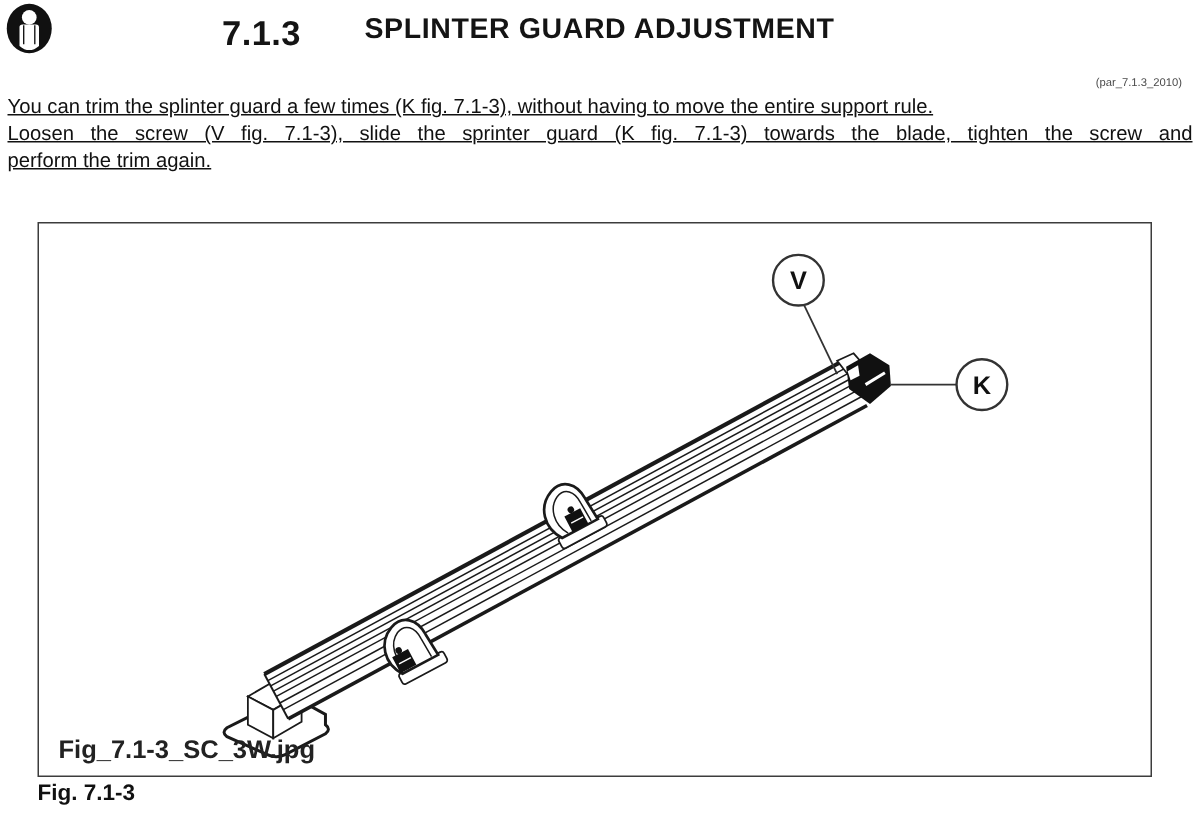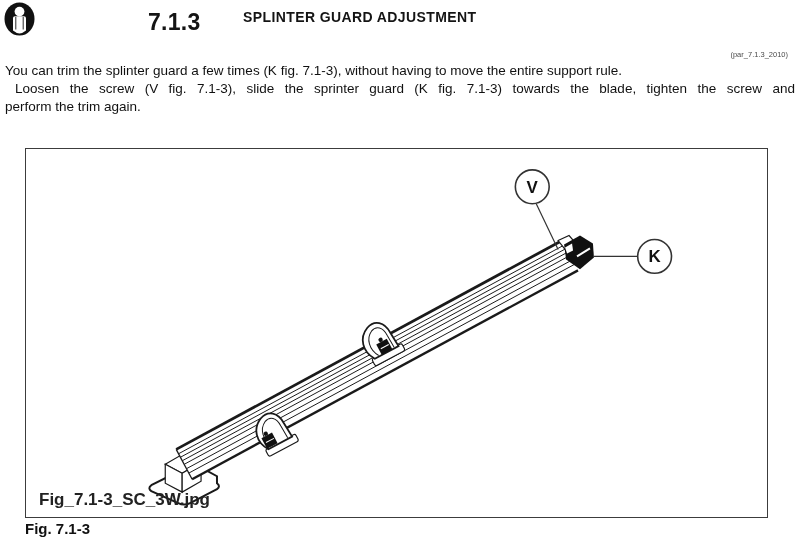--- a/index.html
+++ b/index.html
@@ -2,25 +2,25 @@
 <html><head>
 <meta charset="utf-8">
 <style>
   html,body{margin:0;padding:0;}
   body{
     width:800px;height:549px;background:#ffffff;position:relative;overflow:hidden;
     font-family:"Liberation Sans","DejaVu Sans",sans-serif;color:#141414;
   }
   .manual-icon{position:absolute;left:4px;top:2px;width:31px;height:35px;}
   .heading-number{position:absolute;left:148px;top:9px;font-size:23px;font-weight:bold;letter-spacing:0.3px;}
-  .heading-title{position:absolute;left:243px;top:9px;font-size:14px;font-weight:bold;letter-spacing:0.4px;}
+  .heading-title{position:absolute;left:243px;top:9px;font-size:19px;font-weight:bold;letter-spacing:0.4px;}
   .par-ref{position:absolute;right:12px;top:50px;font-size:7.5px;color:#4a4a4a;}
-  .body-text{position:absolute;left:5px;top:62px;width:790px;font-size:13.5px;line-height:18px;color:#111;}
+  .body-text{position:absolute;left:5px;top:62px;width:790px;font-size:13.5px;line-height:18px;color:#111;text-decoration:underline;}
   .body-line{white-space:nowrap;}
-  .body-line.justified{white-space:normal;text-align:justify;text-align-last:justify;margin-left:10px;}
+  .body-line.justified{white-space:normal;text-align:justify;text-align-last:justify;}
   .figure-box{
     position:absolute;left:25px;top:148px;width:743px;height:370px;
     border:1.5px solid #3c3c3c;background:#fff;box-sizing:border-box;
   }
   .figure-box svg{position:absolute;left:0;top:0;width:100%;height:100%;}
   .figure-filename{position:absolute;left:13px;bottom:7px;font-size:17px;font-weight:bold;color:#222;}
   .figure-caption{position:absolute;left:25px;top:520px;width:743px;text-align:left;
     padding-right:16px;box-sizing:border-box;font-size:15px;font-weight:bold;color:#111;}
 </style>
 </head>

